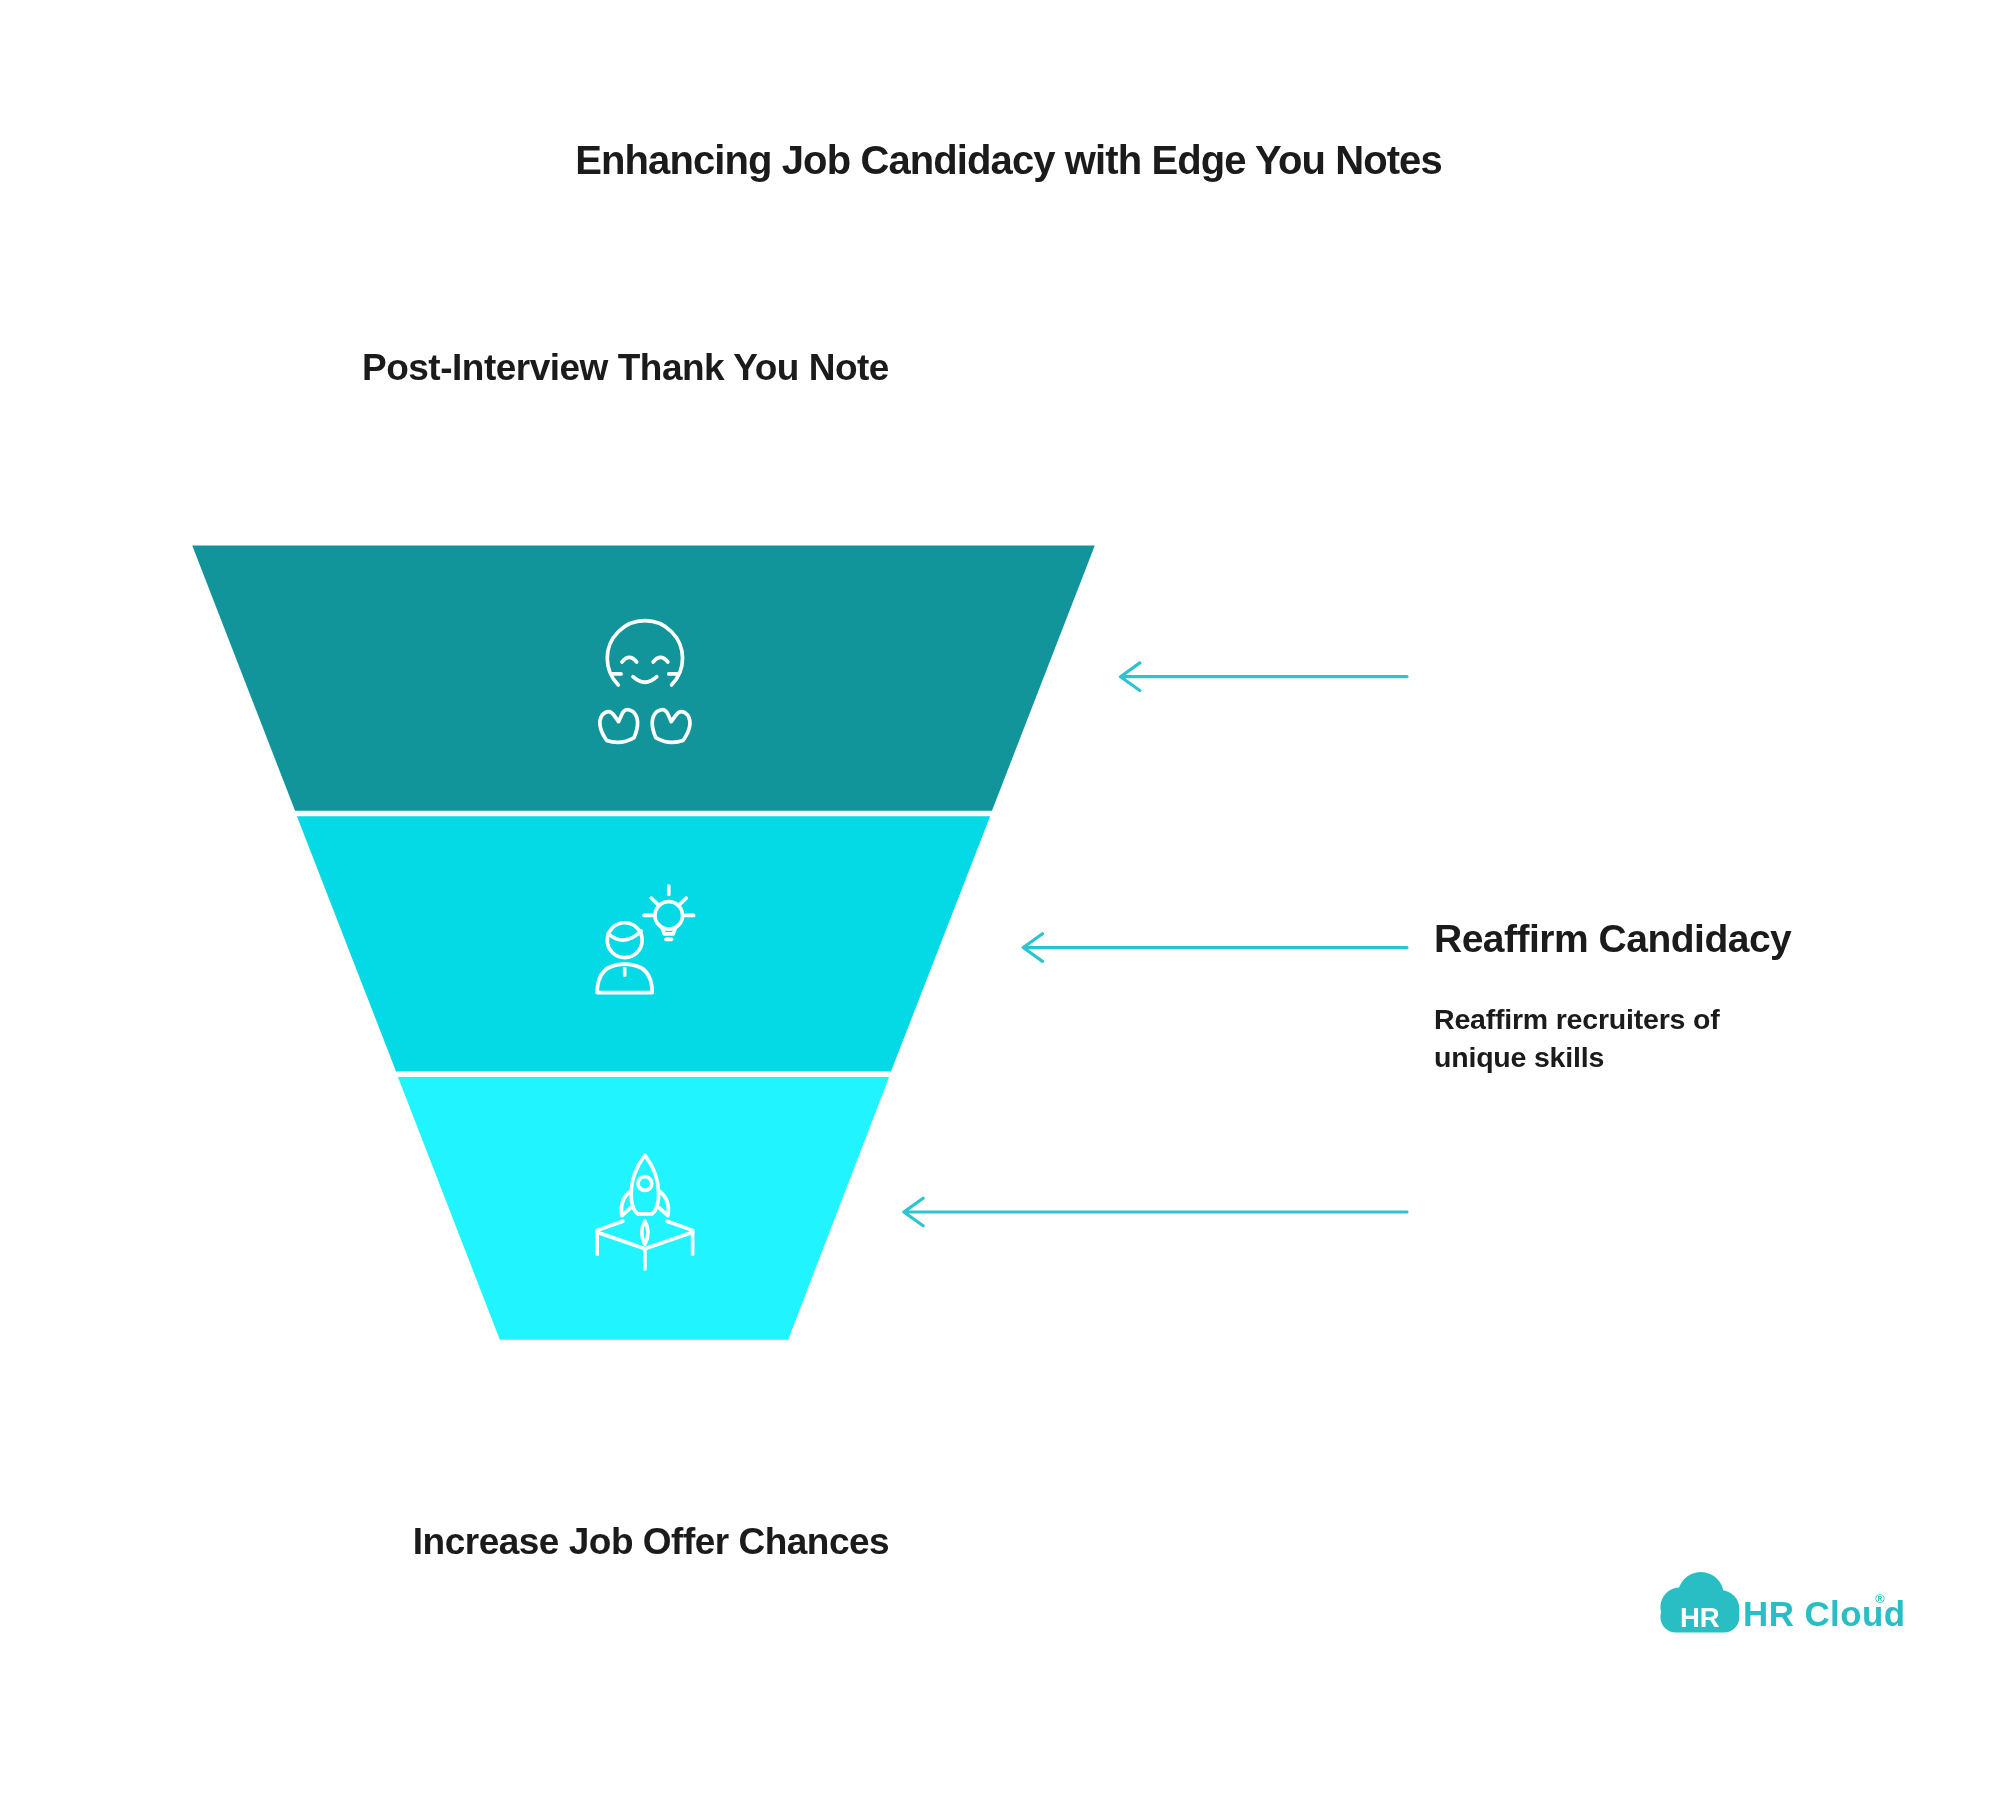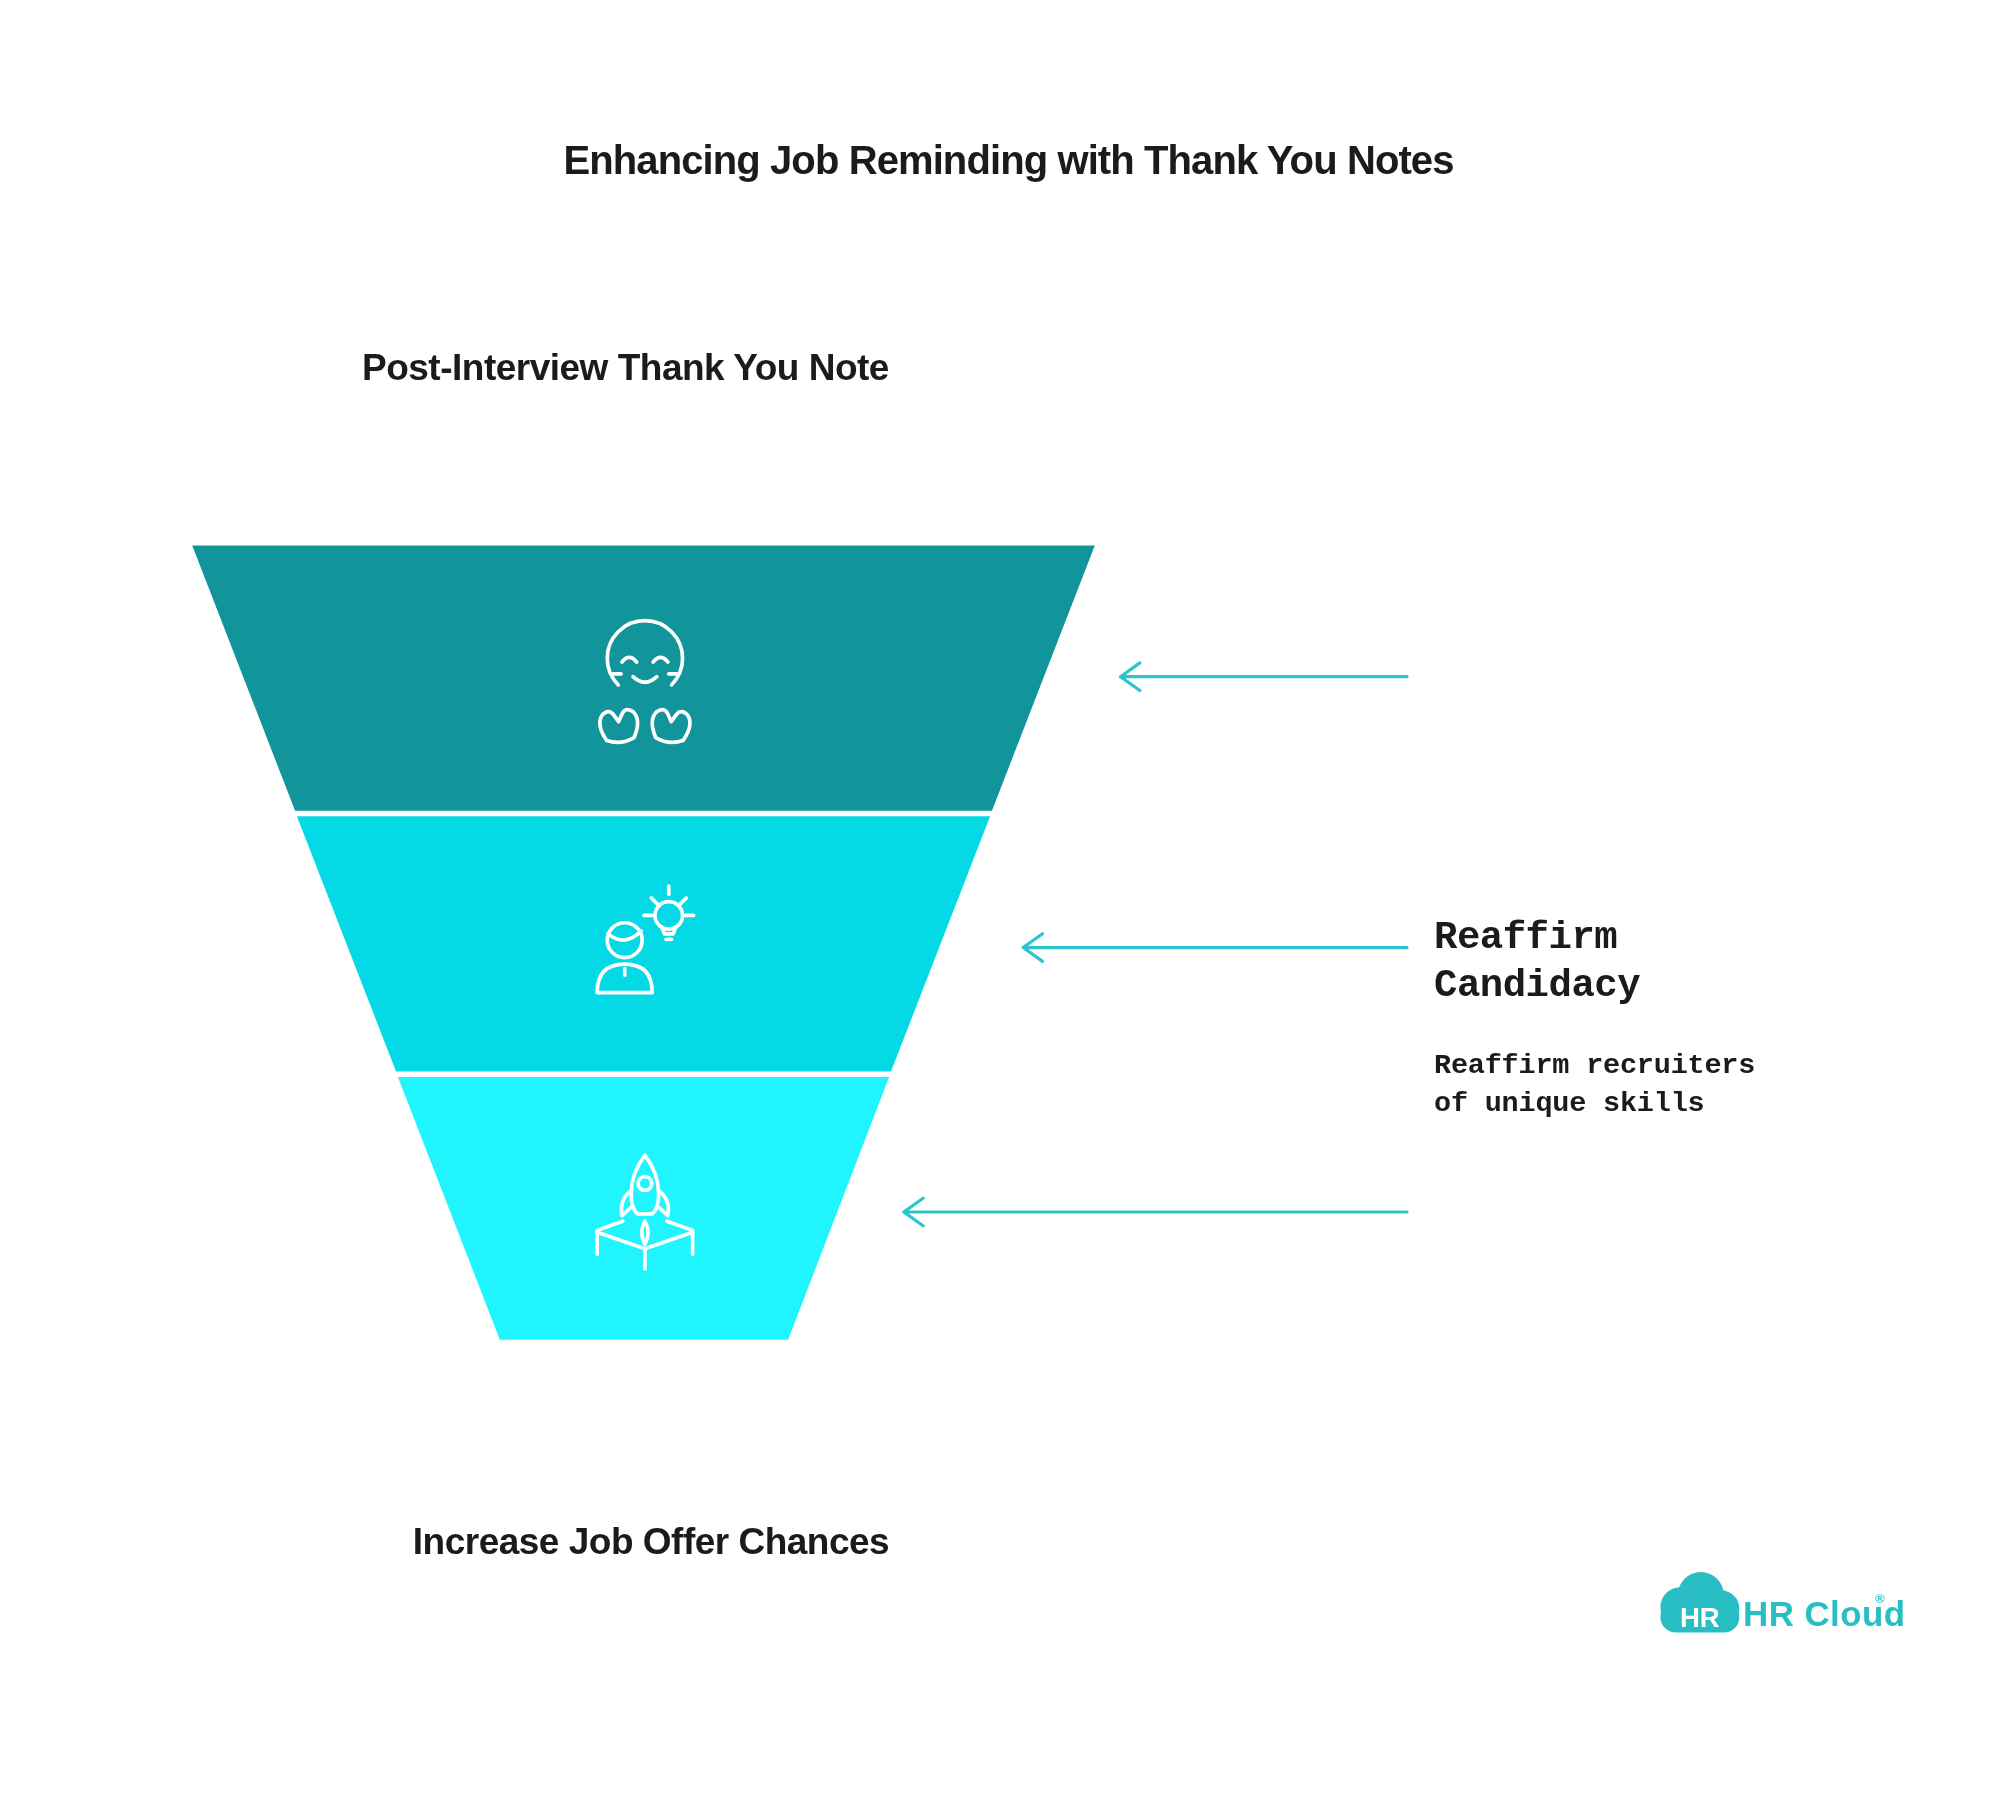--- a/index.html
+++ b/index.html
@@ -16,42 +16,42 @@
     margin:0;text-align:center;
     font-size:40px;font-weight:bold;letter-spacing:-0.9px;
   }
   .input-label{
     position:absolute;left:362px;top:347px;
     font-size:37px;font-weight:bold;letter-spacing:-0.5px;
   }
   .scene{position:absolute;left:0;top:0;width:2017px;height:1818px;}
   .callout{position:absolute;left:1434px;width:432px;}
   .callout-1{top:643px;}
-  .callout-2{top:915px;font-family:Liberation Mono, monospace;}
+  .callout-2{top:915px;}
   .callout-3{top:1177px;}
   .callout-heading{
     font-size:39px;font-weight:bold;line-height:1.22;
     letter-spacing:-0.5px;max-width:404px;
   }
   .callout-desc{
     margin-top:37px;font-size:28.5px;font-weight:bold;
     line-height:1.34;max-width:358px;letter-spacing:-0.2px;
   }
   .output-label{
     position:absolute;left:412px;top:1517px;width:478px;
     text-align:center;font-size:37px;font-weight:bold;
     line-height:1.35;letter-spacing:-0.5px;
   }
 </style>
 </head>
 <body>
 
 <div class="canvas">
 
-  <h1 class="title">Enhancing Job Reminding with Thank You Notes</h1>
+  <h1 class="title">Enhancing Job Candidacy with Edge You Notes</h1>
 
   <div class="input-label">Post-Interview Thank You Note</div>
 
   <svg class="scene" viewBox="0 0 2196 1980" aria-hidden="true">
 
     <polygon points="209,594 1192,594 1080,883 321,883" fill="#12949B"></polygon>
     <polygon points="323,889 1078,889 970,1167 431,1167" fill="#04DAE6"></polygon>
     <polygon points="433,1173 968,1173 858,1459 544,1459" fill="#20F5FF"></polygon>
 
     <g fill="none" stroke-width="4" stroke-linecap="round" stroke-linejoin="round" stroke="#ffffff">

